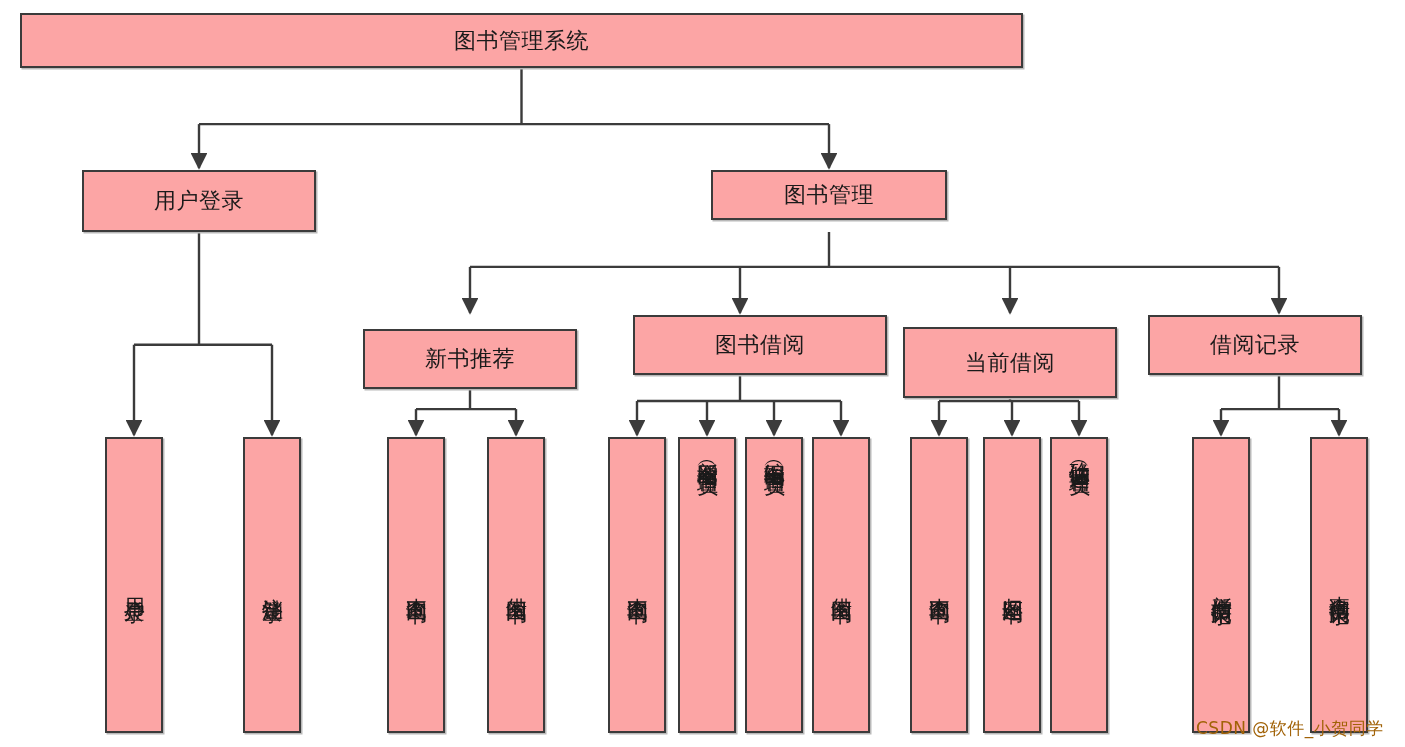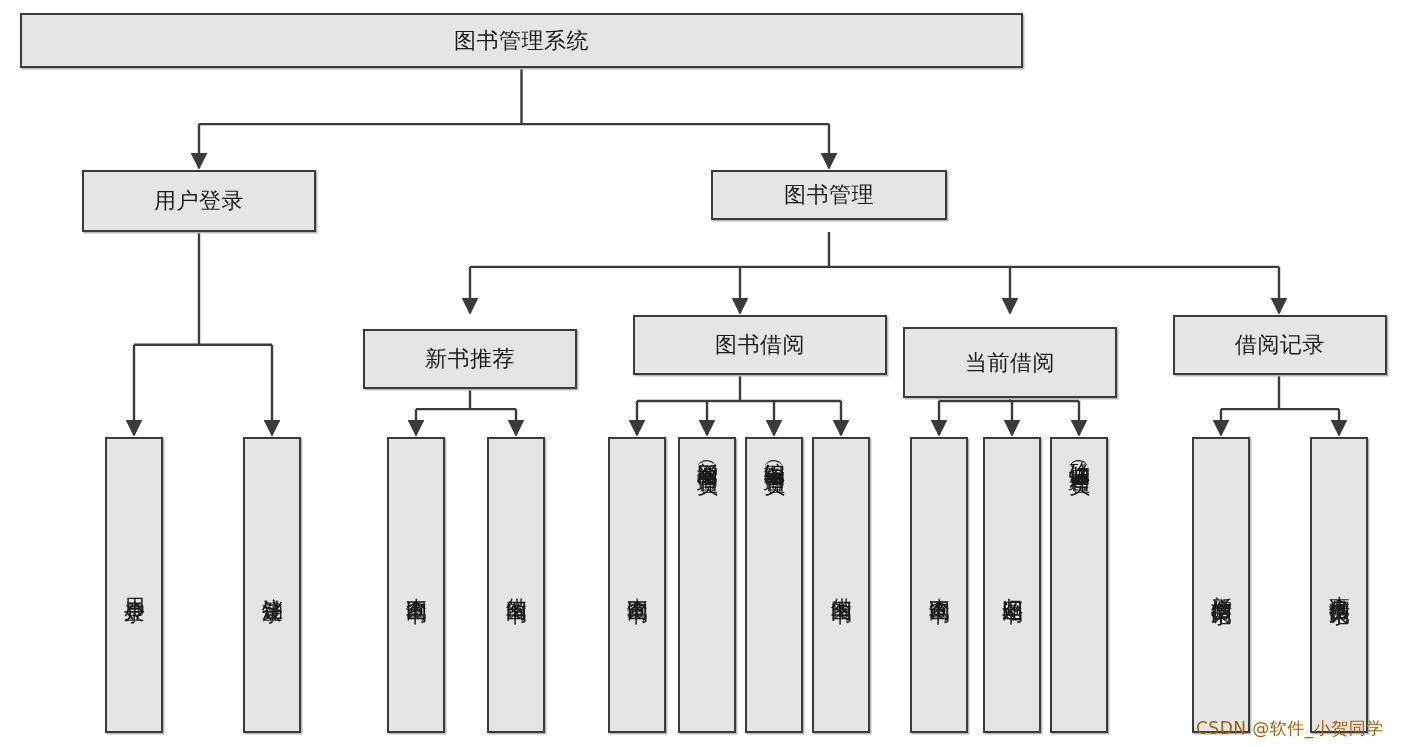--- a/index.html
+++ b/index.html
@@ -4,21 +4,21 @@
 <style>
   html,body{margin:0;padding:0;background:#ffffff;}
   body{
     width:1405px;height:747px;
     font-family:"DejaVu Sans","Liberation Sans",sans-serif;
     overflow:hidden;position:relative;
   }
   #diagram{position:absolute;left:0;top:0;width:1405px;height:747px;}
   .node-box{
     position:absolute;
-    background:#e5e5e5;
+    background:#fca5a5;
     border:2px solid #3b3b3b;
     box-sizing:border-box;
     box-shadow:1.5px 1.5px 0 0 #b9b9b9;
     display:flex;align-items:center;justify-content:center;
   }
   .node-label{
     color:#1a1a1a;
     font-size:22px;
     line-height:1.18;
     letter-spacing:0.5px;
@@ -94,21 +94,21 @@
     </div>
     <div class="node-box" style="left: 363px; top: 329px; width: 214px; height: 60px;">
       <span class="node-label">新书推荐</span>
     </div>
     <div class="node-box" style="left: 633px; top: 315px; width: 254px; height: 60px;">
       <span class="node-label">图书借阅</span>
     </div>
     <div class="node-box" style="left: 903px; top: 315px; width: 214px; height: 71px; margin-top: 12px;">
       <span class="node-label">当前借阅</span>
     </div>
-    <div class="node-box" style="left: 1173px; top: 315px; width: 214px; height: 60px;">
+    <div class="node-box" style="left: 1148px; top: 315px; width: 214px; height: 60px;">
       <span class="node-label">借阅记录</span>
     </div>
     <div class="node-box leaf center" style="left: 105px; top: 437px; width: 58px; height: 296px;">
       <span class="node-label">用户登录</span>
     </div>
     <div class="node-box leaf center" style="left: 243px; top: 437px; width: 58px; height: 296px;">
       <span class="node-label">注销登录</span>
     </div>
     <div class="node-box leaf center" style="left: 387px; top: 437px; width: 58px; height: 296px;">
       <span class="node-label">查询图书</span>

